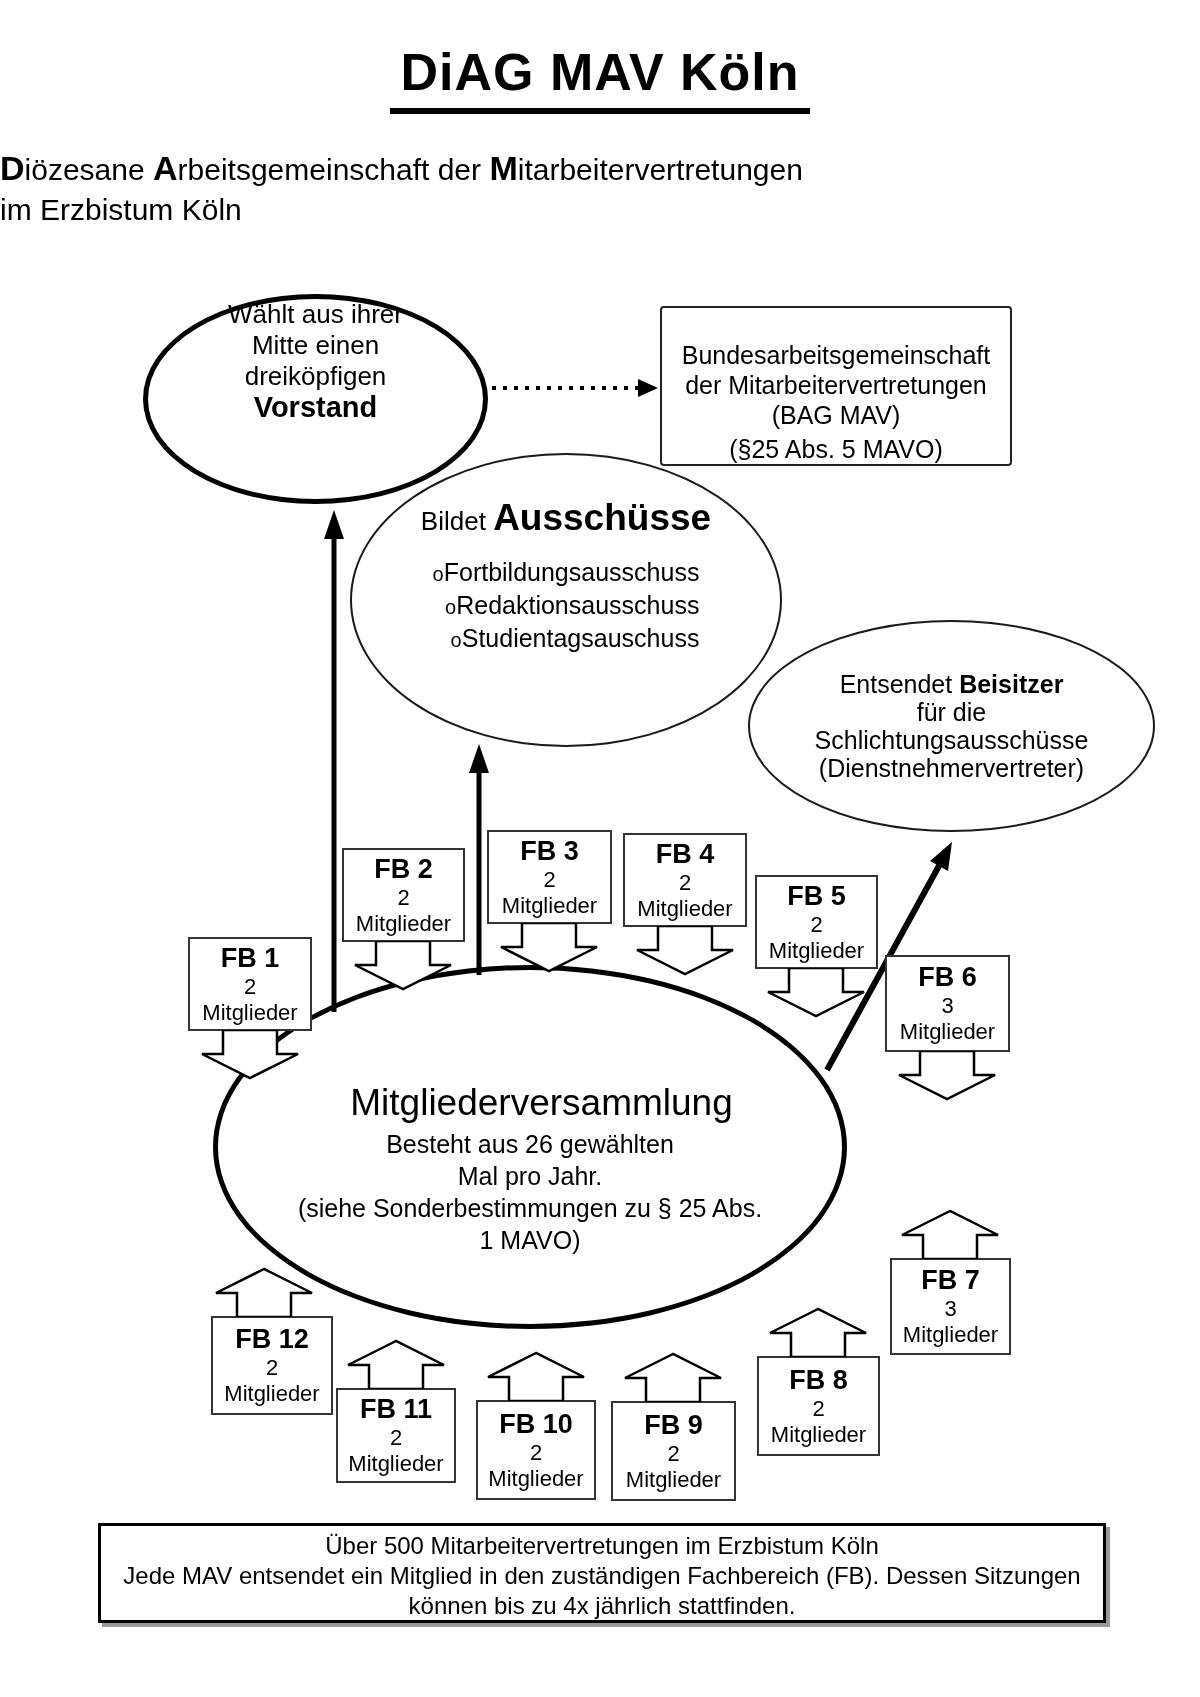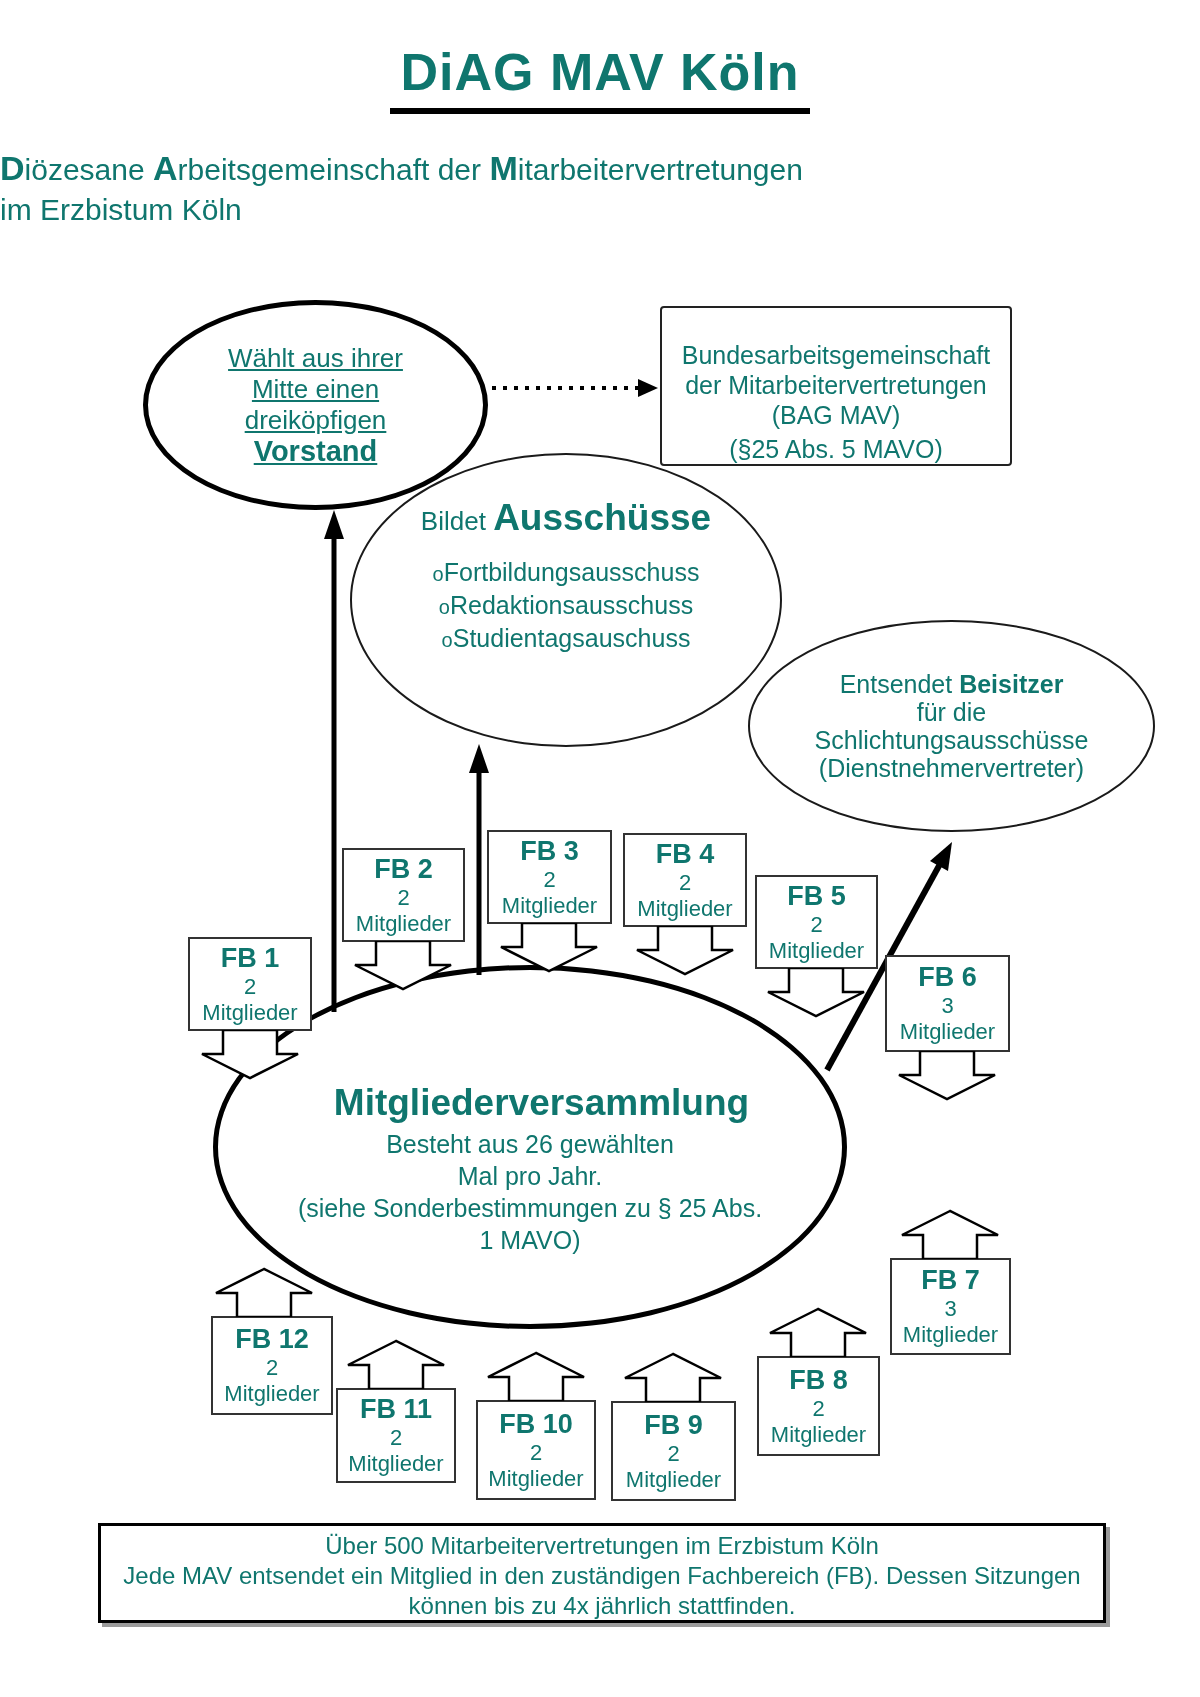--- a/index.html
+++ b/index.html
@@ -1,46 +1,46 @@
 <!DOCTYPE html>
 <html><head>
 <meta charset="utf-8">
 <style>
   html,body{margin:0;padding:0;background:#ffffff;}
   .canvas{
     position:relative;width:1200px;height:1697px;background:#ffffff;overflow:hidden;
-    font-family:"Liberation Sans","DejaVu Sans",sans-serif;color:#0f766e;
+    font-family:"Liberation Sans","DejaVu Sans",sans-serif;color:#000000;
   }
   .abs{position:absolute;}
   
   .title-wrap{top:42px;left:0;width:1200px;text-align:center;}
   .title-text{display:inline-block;font-size:52px;font-weight:bold;letter-spacing:1px;
     border-bottom:6px solid #000;padding:0 10px 6px 10px;}
   .subtitle{top:148px;left:0;width:1200px;text-align:left;font-size:30px;line-height:40px;}
   .subtitle .cap{font-weight:bold;font-size:34px;}
   
   .ellipse{position:absolute;background:#fff;border-radius:50%;box-sizing:border-box;
     display:flex;flex-direction:column;align-items:center;text-align:center;}
   .thickline{border:5px solid #000;}
   .thinline{border:2px solid #1a1a1a;}
-  .vorstand{left:143px;top:300px;width:345px;height:210px;justify-content:center;
-    font-size:26px;line-height:31px;z-index:1;text-decoration:underline;}
+  .vorstand{left:143px;top:294px;width:345px;height:210px;justify-content:flex-start;
+    font-size:26px;line-height:31px;z-index:1;}
   .vorstand .vbold{font-weight:bold;font-size:29px;}
   .ausschuesse{left:350px;top:453px;width:432px;height:294px;padding-top:42px;
     font-size:25px;z-index:1;}
   .aus-heading{font-size:26px;}
   .aus-heading .abold{font-weight:bold;font-size:37px;}
-  .aus-list{margin-top:18px;text-align:center;line-height:31px;}
+  .aus-list{margin-top:18px;text-align:right;line-height:31px;}
   .aus-list .bullet{font-size:20px;}
   .beisitzer{left:748px;top:620px;width:407px;height:212px;justify-content:center;
     font-size:25px;line-height:28px;z-index:1;}
   .beisitzer .bbold{font-weight:bold;}
   .members{left:213px;top:965px;width:634px;height:364px;padding-top:112px;
     font-size:25px;line-height:32px;z-index:1;}
-  .members .mtitle{font-weight:bold;font-size:37px;line-height:42px;margin-bottom:4px;margin-left:23px;}
+  .members .mtitle{font-weight:normal;font-size:37px;line-height:42px;margin-bottom:4px;margin-left:23px;}
   
   .bagbox{left:660px;top:306px;width:352px;height:160px;border:2px solid #222;border-radius:4px;
     background:#fff;box-sizing:border-box;display:flex;flex-direction:column;align-items:center;
     justify-content:flex-start;padding-top:32px;text-align:center;font-size:25px;line-height:30px;z-index:1;}
   .bag-spacer{height:14px;}
   
   .overlay{left:0;top:0;z-index:2;pointer-events:none;}
   
   .fbox{position:absolute;background:#fff;border:2px solid #333;box-sizing:border-box;
     display:flex;flex-direction:column;align-items:center;justify-content:center;

